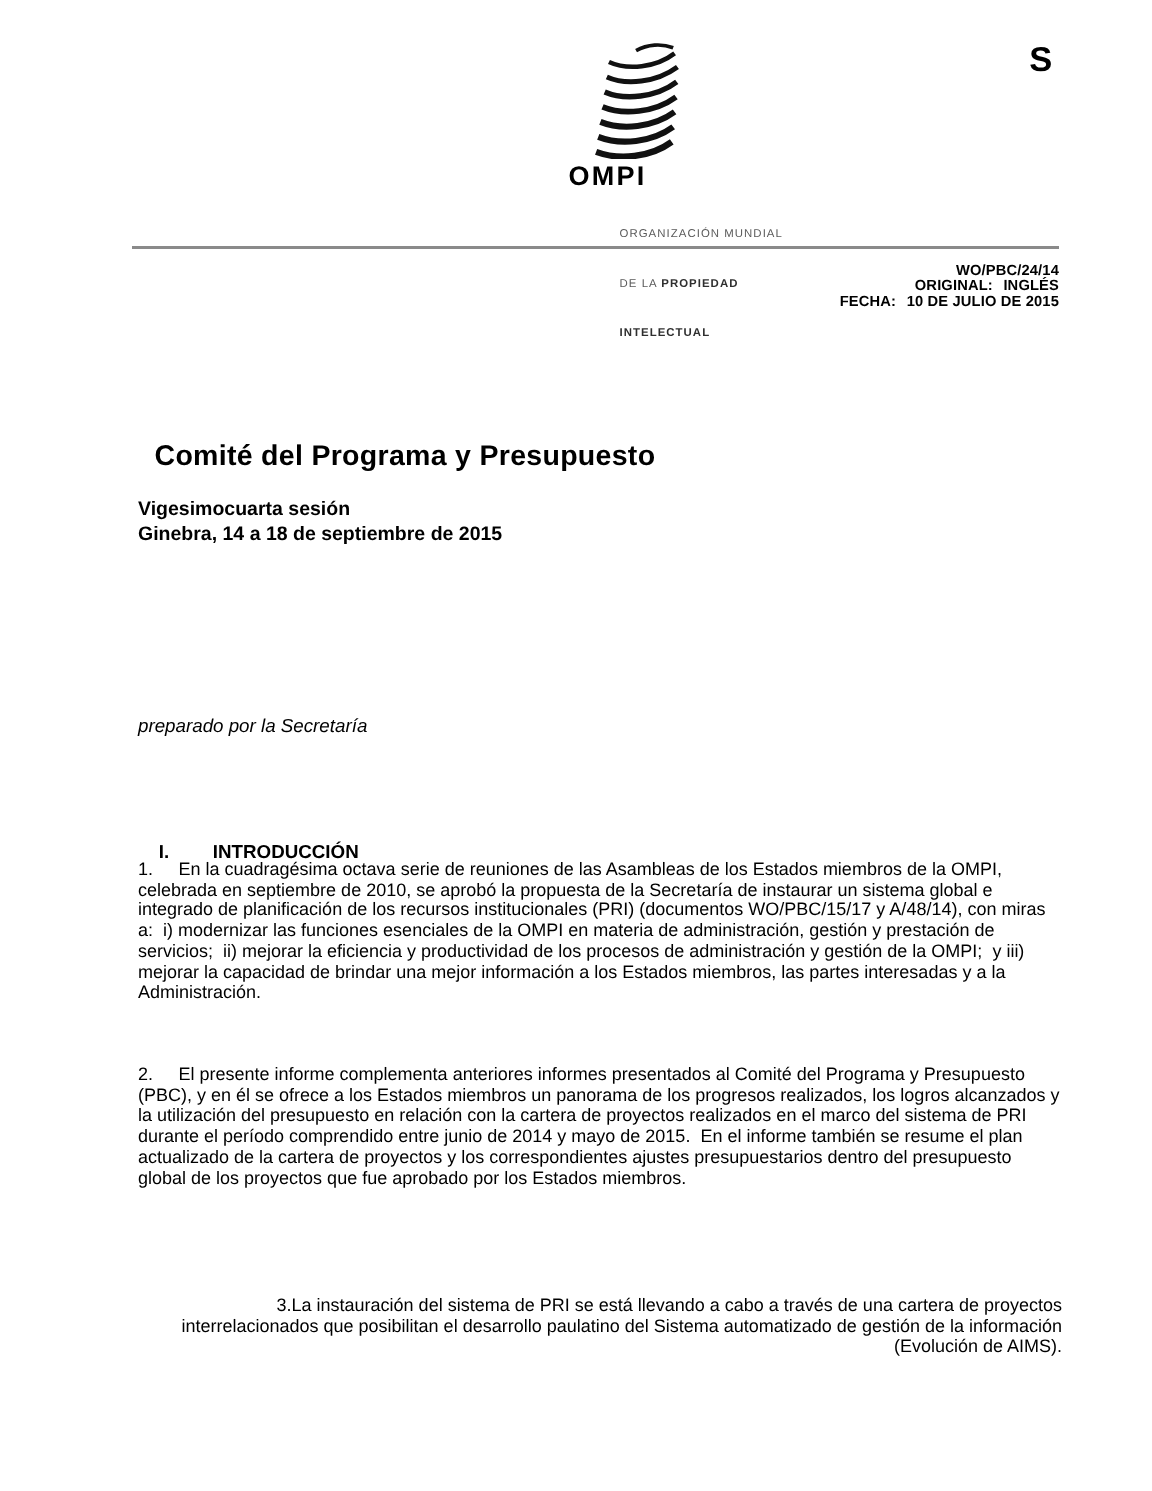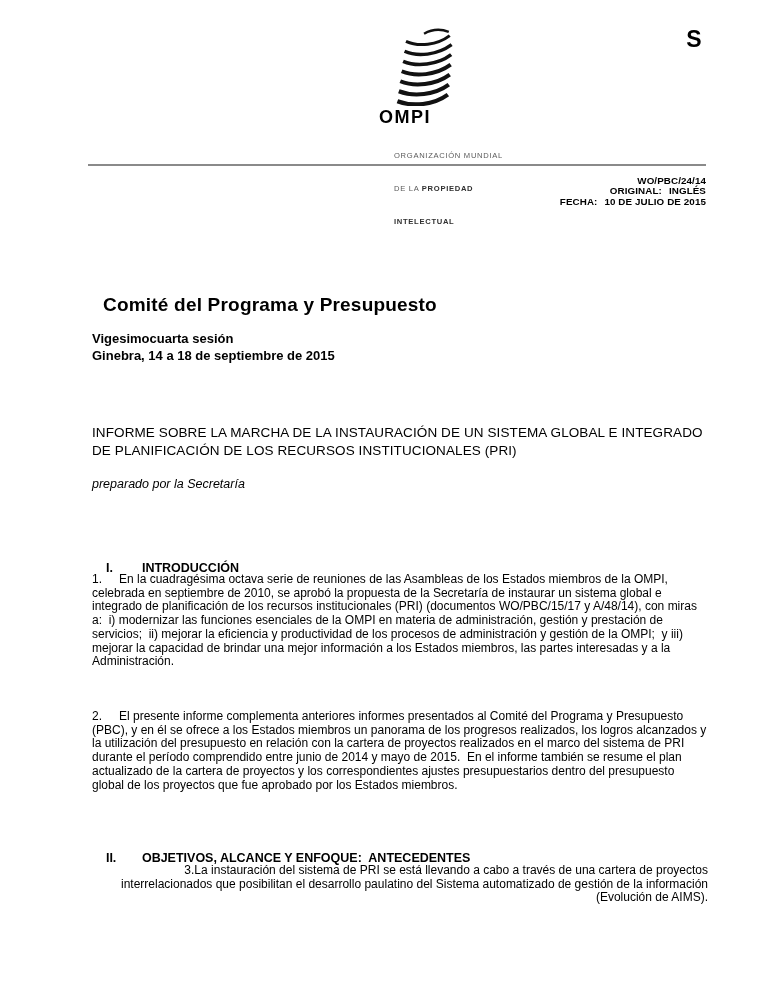--- a/index.html
+++ b/index.html
@@ -41,21 +41,21 @@
     height: 78px;
   }
   .logo-acronym {
     font-size: 18px;
     font-weight: bold;
     letter-spacing: 1.5px;
     line-height: 20px;
     margin-top: 1px;
   }
   .logo-orgname {
-    margin-left: 15px;
+    margin-left: 34px;
     margin-top: 1px;
     font-size: 7.6px;
     letter-spacing: 0.7px;
     line-height: 11px;
     color: #5a5a5a;
     white-space: pre;
   }
   .logo-orgname .bold-part {
     font-weight: bold;
     color: #2f2f2f;
@@ -189,37 +189,33 @@
     </div>
   </div>
 
   <h1 class="committee-title">Comité del Programa y Presupuesto</h1>
 
   <div class="session-block">
     <div>Vigesimocuarta sesión</div>
     <div>Ginebra, 14 a 18 de septiembre de 2015</div>
   </div>
 
-  <div class="doc-title">INFORME SOBRE LA MARCHA DE LA INSTAURACIÓN DE UN SISTEMA GLOBAL E INTEGRADO DE PLANIFICACIÓN DE LOS RECURSOS INSTITUCIONALES (PRI)</div>
 
   <div class="prepared-by">preparado por la Secretaría</div>
 
   <div class="section-heading section-1">
     <span class="snum">I.</span><span>INTRODUCCIÓN</span>
   </div>
 
   <div class="para para-1">
     <span class="pnum">1.</span><span class="ptext">En la cuadragésima octava serie de reuniones de las Asambleas de los Estados miembros de la OMPI, celebrada en septiembre de 2010, se aprobó la propuesta de la Secretaría de instaurar un sistema global e integrado de planificación de los recursos institucionales (PRI) (documentos WO/PBC/15/17 y A/48/14), con miras a:  i) modernizar las funciones esenciales de la OMPI en materia de administración, gestión y prestación de servicios;  ii) mejorar la eficiencia y productividad de los procesos de administración y gestión de la OMPI;  y iii) mejorar la capacidad de brindar una mejor información a los Estados miembros, las partes interesadas y a la Administración.</span>
   </div>
 
   <div class="para para-2">
     <span class="pnum">2.</span><span class="ptext">El presente informe complementa anteriores informes presentados al Comité del Programa y Presupuesto (PBC), y en él se ofrece a los Estados miembros un panorama de los progresos realizados, los logros alcanzados y la utilización del presupuesto en relación con la cartera de proyectos realizados en el marco del sistema de PRI durante el período comprendido entre junio de 2014 y mayo de 2015.  En el informe también se resume el plan actualizado de la cartera de proyectos y los correspondientes ajustes presupuestarios dentro del presupuesto global de los proyectos que fue aprobado por los Estados miembros.</span>
   </div>
 
-  <div class="section-heading section-2">
-    <span class="snum">II.</span><span>OBJETIVOS, ALCANCE Y ENFOQUE:  ANTECEDENTES</span>
-  </div>
 
   <div class="para para-3">
     <span class="pnum">3.</span><span class="ptext">La instauración del sistema de PRI se está llevando a cabo a través de una cartera de proyectos interrelacionados que posibilitan el desarrollo paulatino del Sistema automatizado de gestión de la información (Evolución de AIMS).</span>
   </div>
 
 </div>
 
 </body></html>

